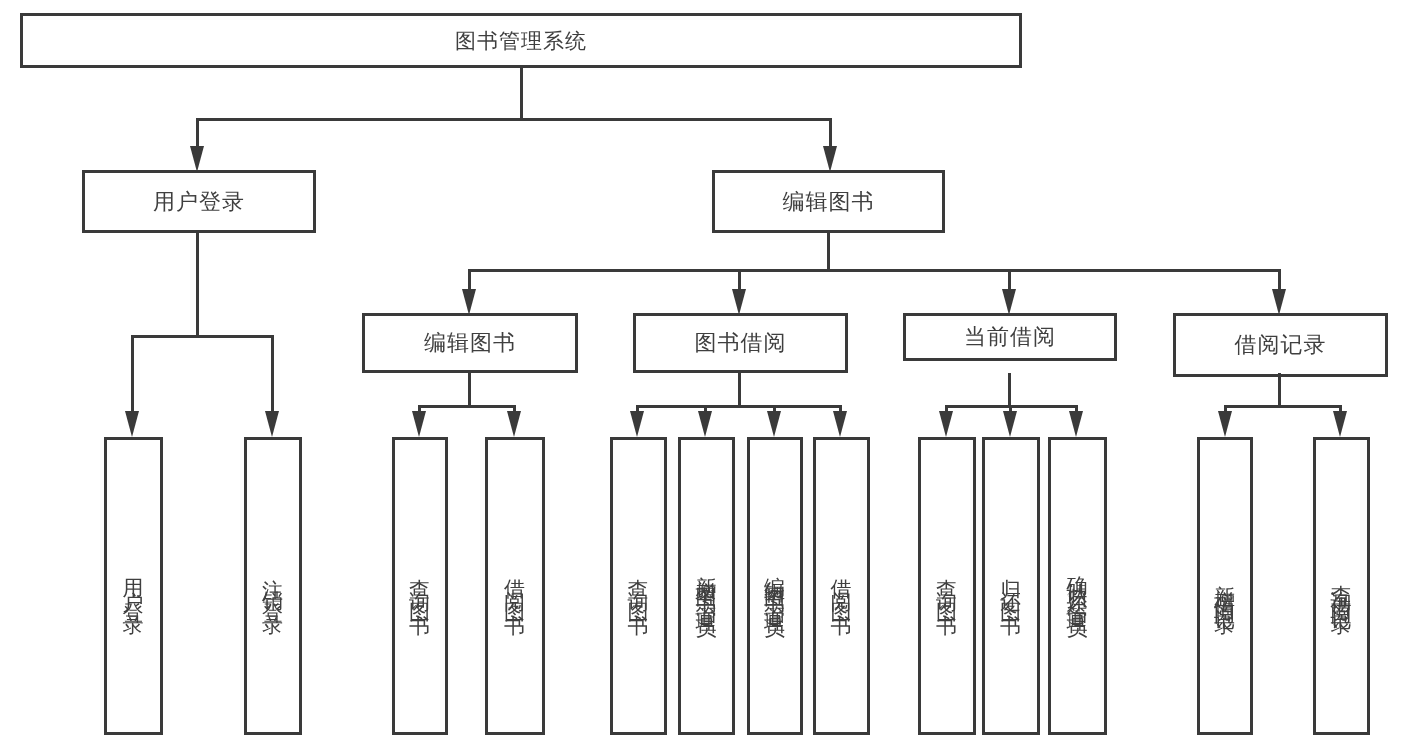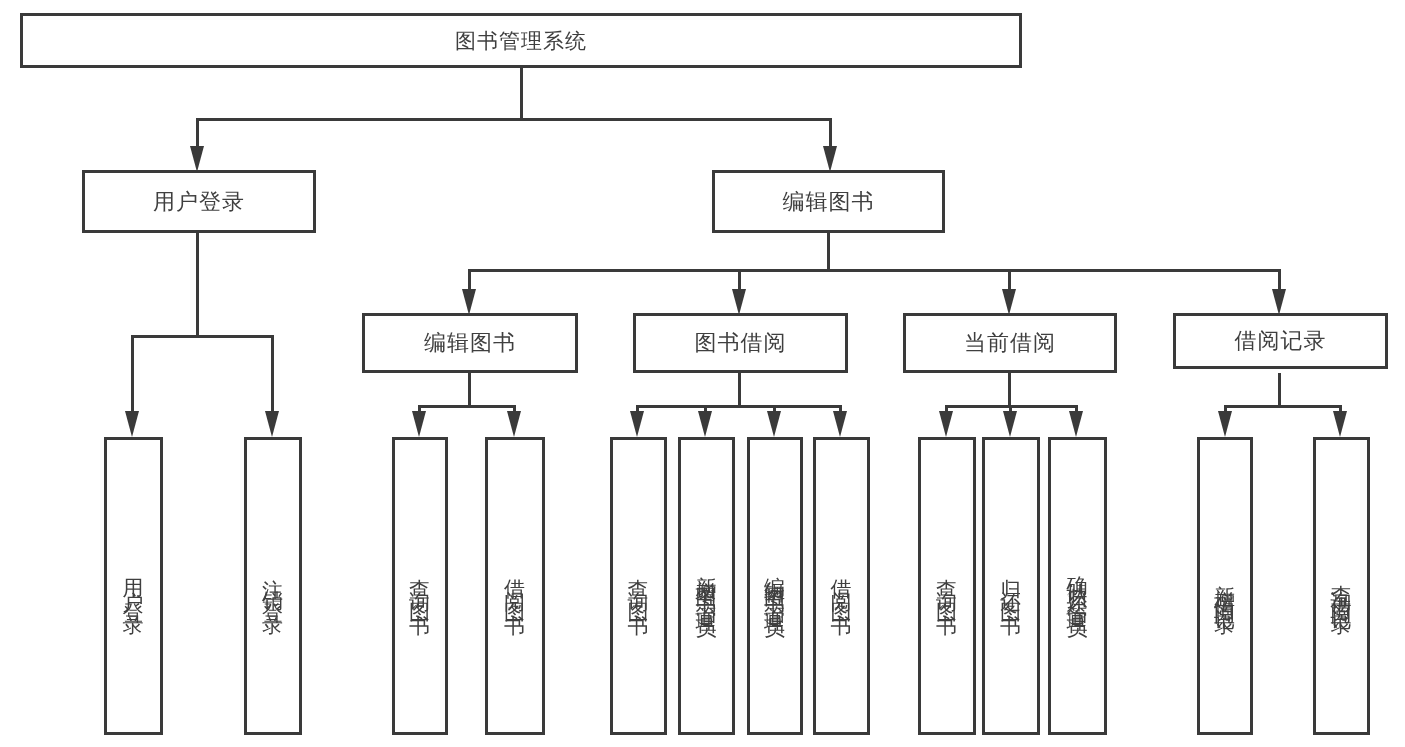--- a/index.html
+++ b/index.html
@@ -71,24 +71,24 @@
   <div class="ah" style="left:1002px;top:289px;"></div>
   <div class="ln" style="left:1278px;top:269px;width:3px;height:24px;"></div>
   <div class="ah" style="left:1272px;top:289px;"></div>
 
   <div class="box h" style="left:362px;top:313px;width:216px;height:60px;">
     <span>编辑图书</span>
   </div>
   <div class="box h" style="left:633px;top:313px;width:215px;height:60px;">
     <span>图书借阅</span>
   </div>
-  <div class="box h" style="left:903px;top:313px;width:214px;height:60px;">
+  <div class="box h" style="left:903px;top:313px;width:214px;height:48px;">
     <span>当前借阅</span>
   </div>
-  <div class="box h" style="left:1173px;top:313px;width:215px;height:56px;">
+  <div class="box h" style="left:1173px;top:313px;width:215px;height:64px;">
     <span>借阅记录</span>
   </div>
 
   <div class="ln" style="left:468px;top:373px;width:3px;height:34px;"></div>
   <div class="ln" style="left:418px;top:405px;width:98px;height:3px;"></div>
   <div class="ln" style="left:418px;top:405px;width:3px;height:10px;"></div>
   <div class="ah" style="left:412px;top:411px;"></div>
   <div class="ln" style="left:513px;top:405px;width:3px;height:10px;"></div>
   <div class="ah" style="left:507px;top:411px;"></div>
 

